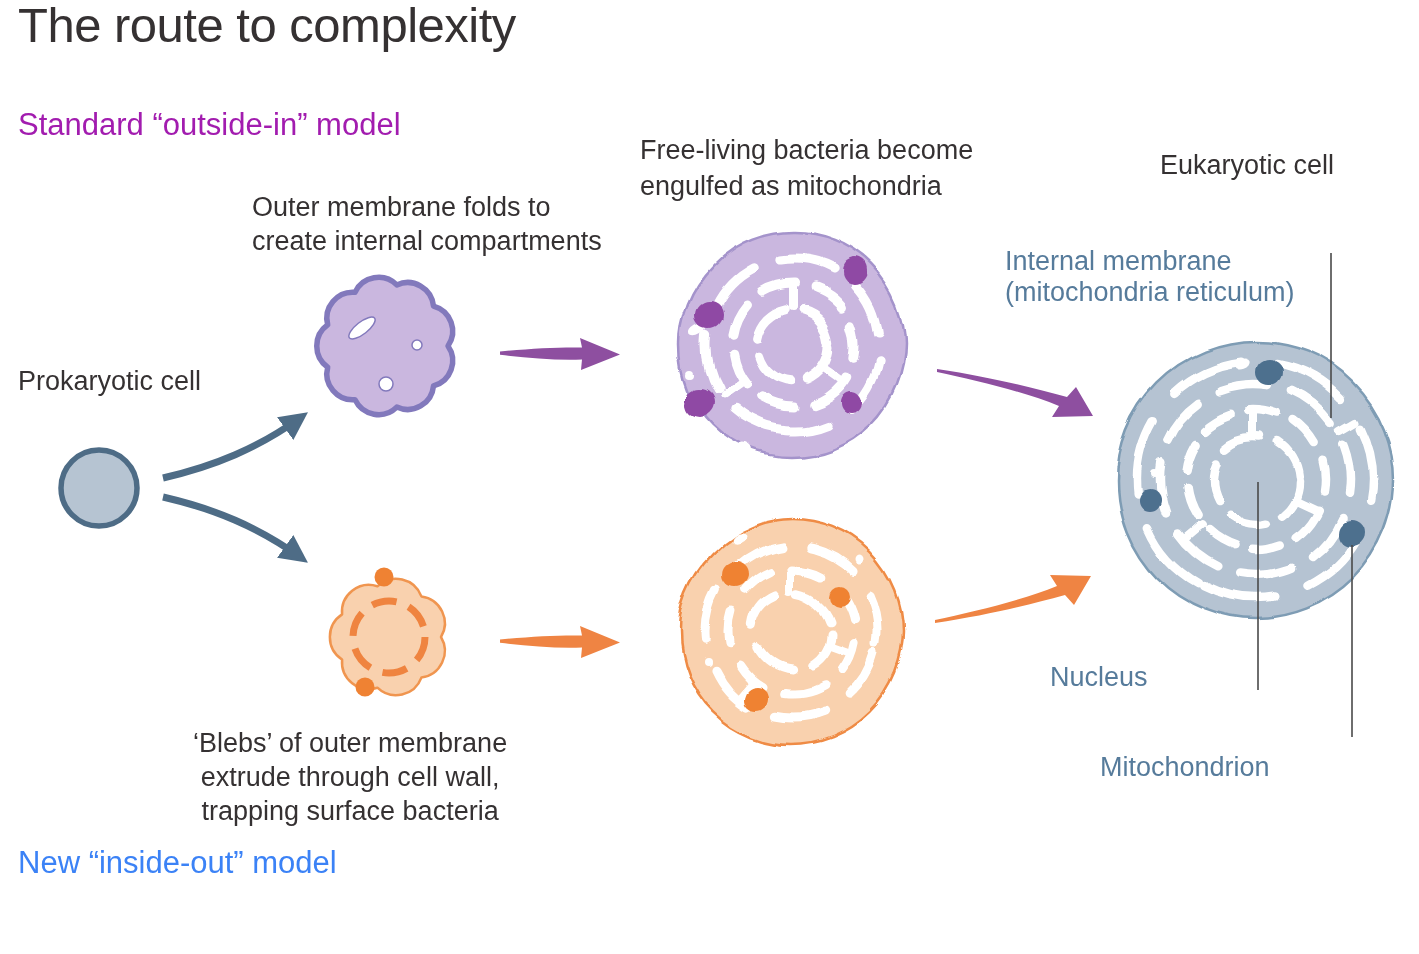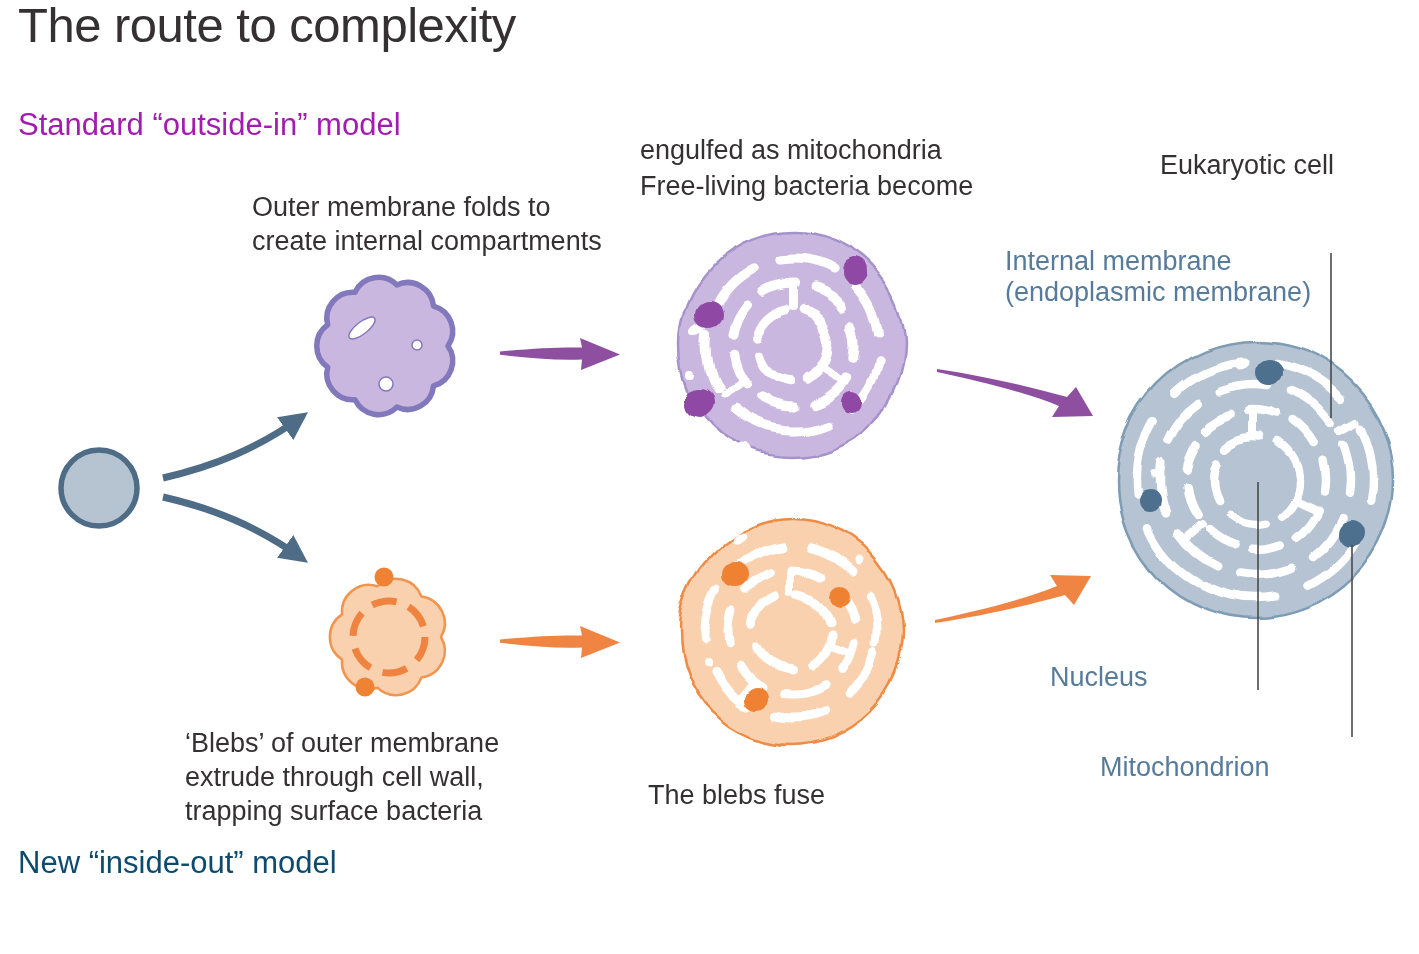--- a/index.html
+++ b/index.html
@@ -5,21 +5,21 @@
   html,body { margin:0; padding:0; background:#ffffff; }
   .canvas {
     position:relative; width:1419px; height:954px; background:#ffffff;
     font-family:"Liberation Sans", sans-serif; overflow:hidden;padding-left:27px;
   }
   svg.diagram { position:absolute; left:0; top:0; }
   .label { position:absolute; color:#353132; font-size:27px; line-height:34px; white-space:nowrap; }
   .title { font-size:49px; font-weight:300; letter-spacing:-0.5px; color:#353132; }
   .heading { font-size:31px; }
   .purple-text { color:#a21caf; }
-  .orange-text { color:#0c4a6e; }
+  .orange-text { color:#3b82f6; }
   .steel-text { color:#567b9b; }
   .right { text-align:left; }
 </style>
 </head>
 <body>
 
 <div class="canvas">
 
   <svg class="diagram" width="1419" height="954" viewBox="0 0 1419 954">
     <defs>
@@ -145,45 +145,45 @@
 
     <line x1="1331" y1="253" x2="1331" y2="418" stroke="#4a4a4a" stroke-width="1.6"></line>
     <line x1="1258" y1="482" x2="1258" y2="690" stroke="#4a4a4a" stroke-width="1.6"></line>
     <line x1="1352" y1="545" x2="1352" y2="737" stroke="#4a4a4a" stroke-width="1.6"></line>
   </svg>
 
   <div class="label title" style="left:18px; top:8px;">The route to complexity</div>
 
   <div class="label heading purple-text" style="left:18px; top:108px;">Standard “outside-in” model</div>
 
+  <div class="label" style="left:18px; top:364px;">Prokaryotic cell</div>
 
   <div class="label" style="left:204px; top:190px;margin-left:48px;">
     <div>Outer membrane folds to</div>
     <div>create internal compartments</div>
   </div>
 
   <div class="label" style="left:640px; top:132px; line-height:36px;">
+    <div>Free-living bacteria become</div>
     <div>engulfed as mitochondria</div>
-    <div>Free-living bacteria become</div>
   </div>
 
   <div class="label" style="left:1160px; top:148px;">Eukaryotic cell</div>
 
   <div class="label steel-text right" style="left:1005px; top:246px; width:320px; line-height:31px;">
     <div>Internal membrane</div>
-    <div>(endoplasmic membrane)</div>
+    <div>(mitochondria reticulum)</div>
   </div>
 
-  <div class="label" style="left:185px; top:726px;">
+  <div class="label" style="left:193px; top:726px;text-align:center;">
     <div>‘Blebs’ of outer membrane</div>
     <div>extrude through cell wall,</div>
     <div>trapping surface bacteria</div>
   </div>
 
-  <div class="label" style="left:648px; top:778px;">The blebs fuse</div>
 
   <div class="label steel-text right" style="left:1050px; top:660px; width:202px;">Nucleus</div>
 
   <div class="label steel-text right" style="left:1100px; top:710px; width:252px;margin-top:40px;">Mitochondrion</div>
 
   <div class="label heading orange-text" style="left:18px; top:846px;">New “inside-out” model</div>
 
 </div>
 
 </body></html>

